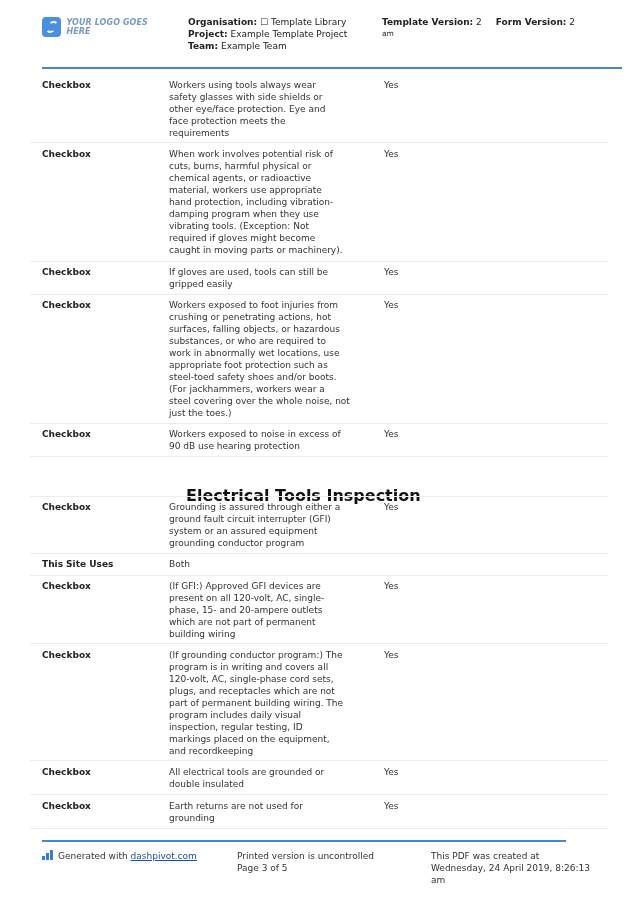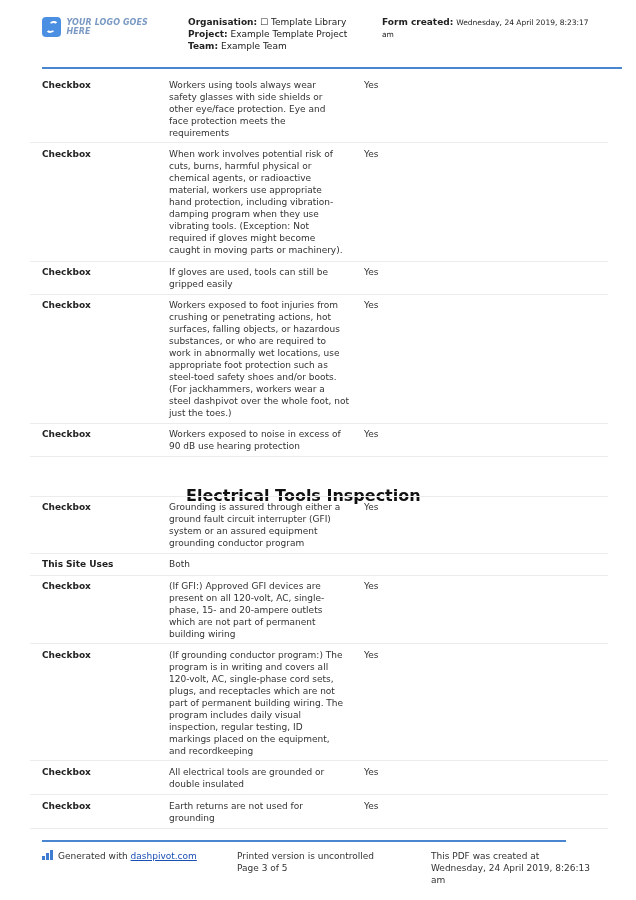--- a/index.html
+++ b/index.html
@@ -12,21 +12,21 @@
         border:2.5px solid #fff; border-radius:5px; transform:skewX(-20deg); border-left-color:transparent; border-right-color:transparent; box-sizing:border-box; }
   .logo-text { margin-left:5px; font-style:italic; font-weight:bold; color:#7a99c4; font-size:8px; letter-spacing:0.1px; }
   .hdr { line-height:12px; font-size:9px; }
   .hdr b { font-weight:bold; }
   .hdr .small { font-size:7.5px; }
   .blue-line { background:#4a86cf; height:2px; }
   .row-sep { position:absolute; left:30px; width:578px; height:1px; background:#ececec; }
   .cell { position:absolute; line-height:12px; font-size:9px; }
   .lbl { left:42px; font-weight:bold; color:#222; }
   .txt { left:169px; width:185px; color:#333; }
-  .val { left:364px; color:#333; }
+  .val { left:384px; color:#333; }
   .section-title { left:186px; font-size:16px; font-weight:bold; color:#111;margin-top:18px; }
   .footer { font-size:9px; line-height:12px; color:#333; }
   .footer a { color:#1a4fb3; text-decoration:underline; }
   .bars { display:inline-flex; align-items:flex-end; gap:1px; margin-right:5px; vertical-align:-1px; }
   .bars span { width:3px; background:#3e7bd0; display:block; }
 </style>
 </head>
 <body>
 
 <div class="abs logo">
@@ -34,21 +34,21 @@
   <span class="logo-text">YOUR LOGO GOES HERE</span>
 </div>
 
 <div class="abs hdr" style="left:188px; top:16px;">
   <div><b>Organisation:</b> <span>☐ Template Library</span></div>
   <div><b>Project:</b> <span>Example Template Project</span></div>
   <div><b>Team:</b> <span>Example Team</span></div>
 </div>
 
 <div class="abs hdr" style="left:382px; top:16px; width:240px;">
-  <div><b>Form created:</b> <span class="small">Wednesday, 24 April 2019, 8:23:17</span></div>
+  <div><b>Template Version:</b> <span>2</span><span style="display:inline-block;width:14px;"></span><b>Form Version:</b> <span>2</span></div>
   <div class="small">am</div>
 </div>
 
 <div class="abs blue-line" style="left:42px; top:67px; width:580px;"></div>
 
 <div>
   <div class="cell lbl" style="top:79px;">Checkbox</div>
   <div class="cell txt" style="top:79px;">
     <div>Workers using tools always wear</div>
     <div>safety glasses with side shields or</div>
@@ -91,21 +91,21 @@
   <div class="cell lbl" style="top:299px;">Checkbox</div>
   <div class="cell txt" style="top:299px;">
     <div>Workers exposed to foot injuries from</div>
     <div>crushing or penetrating actions, hot</div>
     <div>surfaces, falling objects, or hazardous</div>
     <div>substances, or who are required to</div>
     <div>work in abnormally wet locations, use</div>
     <div>appropriate foot protection such as</div>
     <div>steel-toed safety shoes and/or boots.</div>
     <div>(For jackhammers, workers wear a</div>
-    <div>steel dashpivot over the whole foot, not</div>
+    <div>steel covering over the whole noise, not</div>
     <div>just the toes.)</div>
   </div>
   <div class="cell val" style="top:299px;">Yes</div>
 </div>
 <div class="row-sep" style="top:423px;"></div>
 
 <div>
   <div class="cell lbl" style="top:428px;">Checkbox</div>
   <div class="cell txt" style="top:428px;">
     <div>Workers exposed to noise in excess of</div>

